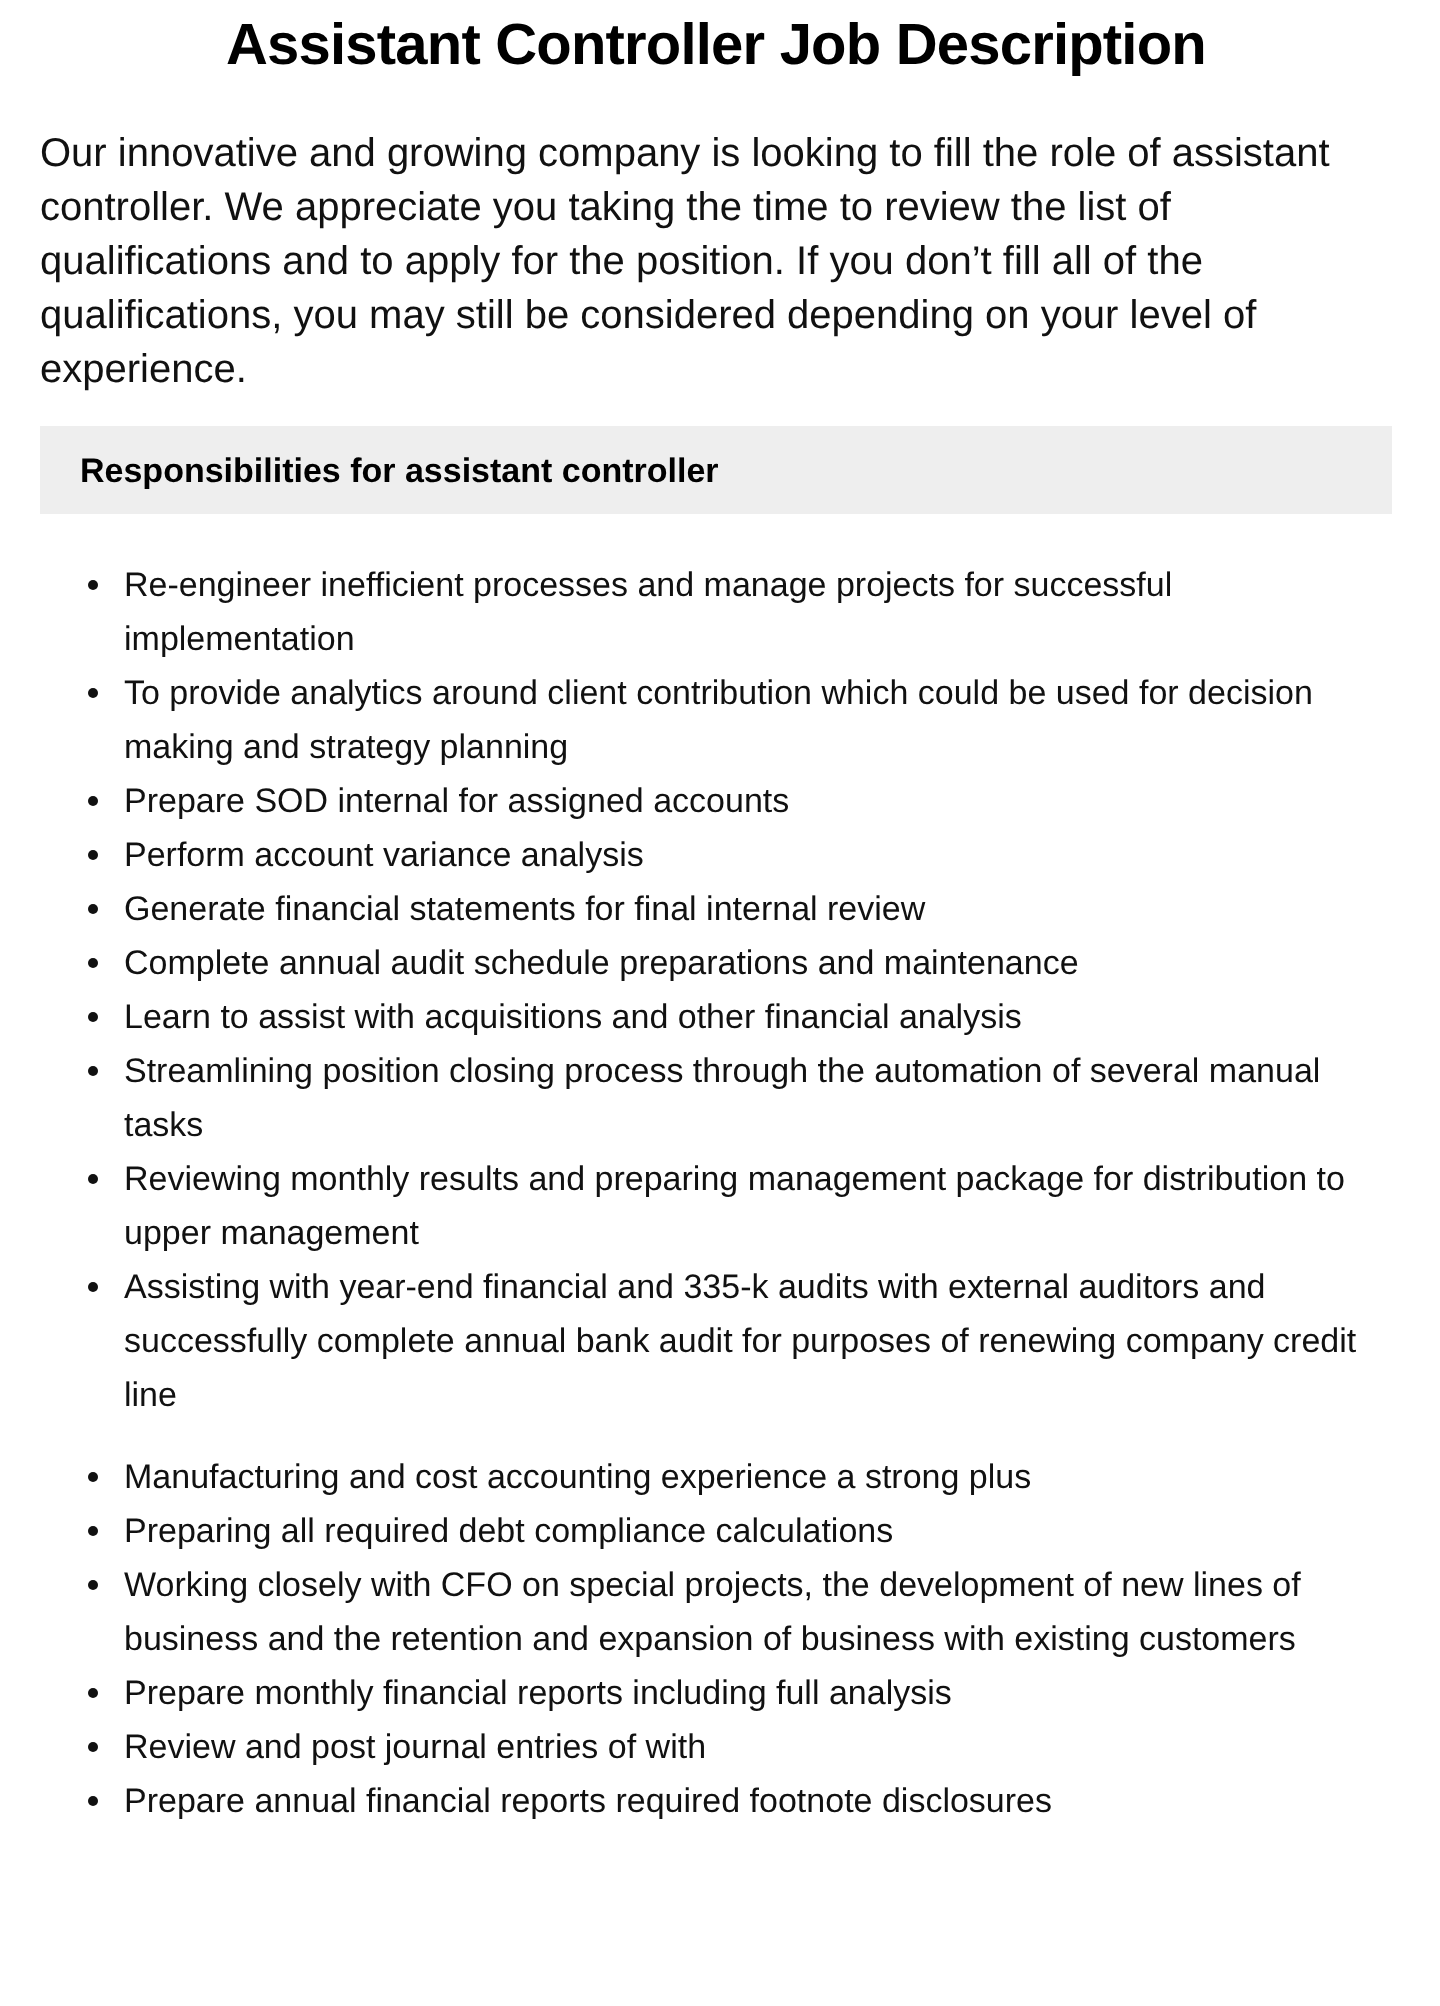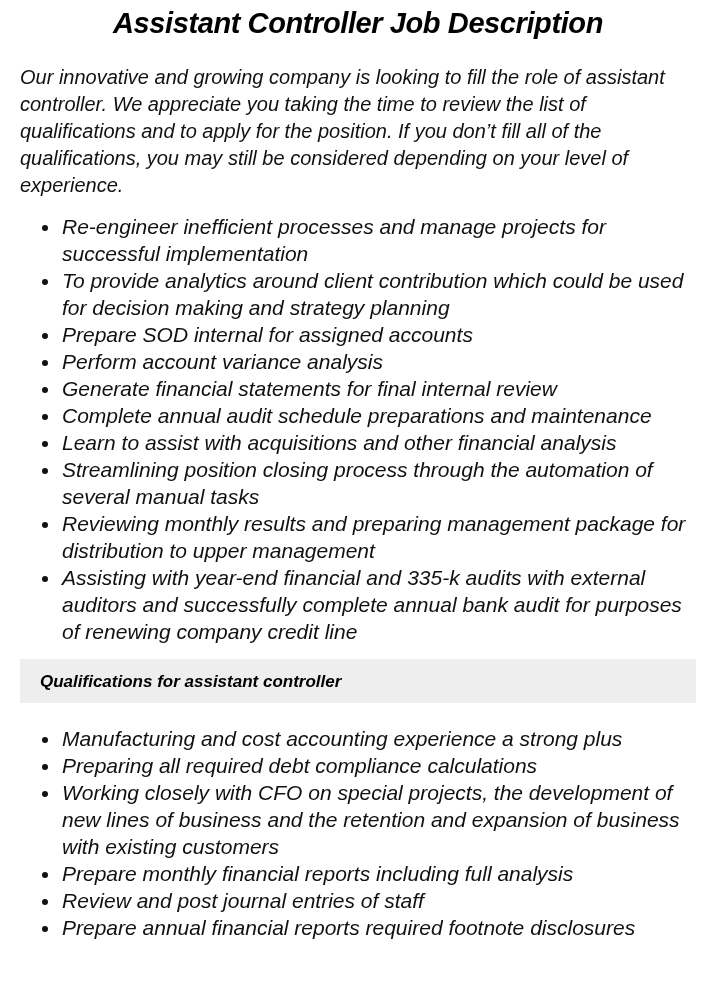--- a/index.html
+++ b/index.html
@@ -1,15 +1,15 @@
 <!DOCTYPE html>
 <html><head>
 <meta charset="utf-8">
 <style>
-  * { box-sizing: border-box; font-style: italic; }
+  * { box-sizing: border-box; }
   html, body { margin: 0; padding: 0; }
   body {
     width: 720px;
     min-height: 1003px;
     background: #ffffff;
     font-family: "Liberation Sans", sans-serif;
     color: #111111;
   }
   .page {
     padding: 6px 24px 18px 20px;
@@ -33,57 +33,57 @@
     font-size: 17px;
     line-height: 21px;
     font-weight: bold;
     color: #000000;
     padding: 12px 20px 11px 20px;
     margin: 0 0 22px 0;
   }
   ul.bullet-list {
     margin: 0 0 14px 0;
     padding: 0 0 0 41px;
-    font-size: 21px;
+    font-size: 17px;
     line-height: 27px;
     list-style: disc;
   }
   ul.bullet-list li {
     padding-left: 1px;
   }
 </style>
 </head>
 <body>
 
 <div class="page">
 
   <h1 class="page-title">Assistant Controller Job Description</h1>
 
   <p class="intro">Our innovative and growing company is looking to fill the role of assistant controller. We appreciate you taking the time to review the list of qualifications and to apply for the position. If you don’t fill all of the qualifications, you may still be considered depending on your level of experience.</p>
 
   <section>
+    <div class="section-header">Responsibilities for assistant controller</div>
     <ul class="bullet-list">
       <li>Re-engineer inefficient processes and manage projects for successful implementation</li>
       <li>To provide analytics around client contribution which could be used for decision making and strategy planning</li>
       <li>Prepare SOD internal for assigned accounts</li>
       <li>Perform account variance analysis</li>
       <li>Generate financial statements for final internal review</li>
       <li>Complete annual audit schedule preparations and maintenance</li>
       <li>Learn to assist with acquisitions and other financial analysis</li>
       <li>Streamlining position closing process through the automation of several manual tasks</li>
       <li>Reviewing monthly results and preparing management package for distribution to upper management</li>
       <li>Assisting with year-end financial and 335-k audits with external auditors and successfully complete annual bank audit for purposes of renewing company credit line</li>
     </ul>
   </section>
 
   <section>
-    <div class="section-header">Qualifications for assistant controller</div>
     <ul class="bullet-list">
       <li>Manufacturing and cost accounting experience a strong plus</li>
       <li>Preparing all required debt compliance calculations</li>
       <li>Working closely with CFO on special projects, the development of new lines of business and the retention and expansion of business with existing customers</li>
       <li>Prepare monthly financial reports including full analysis</li>
-      <li>Review and post journal entries of staff</li>
+      <li>Review and post journal entries of with</li>
       <li>Prepare annual financial reports required footnote disclosures</li>
     </ul>
   </section>
 
 </div>
 
 </body></html>

